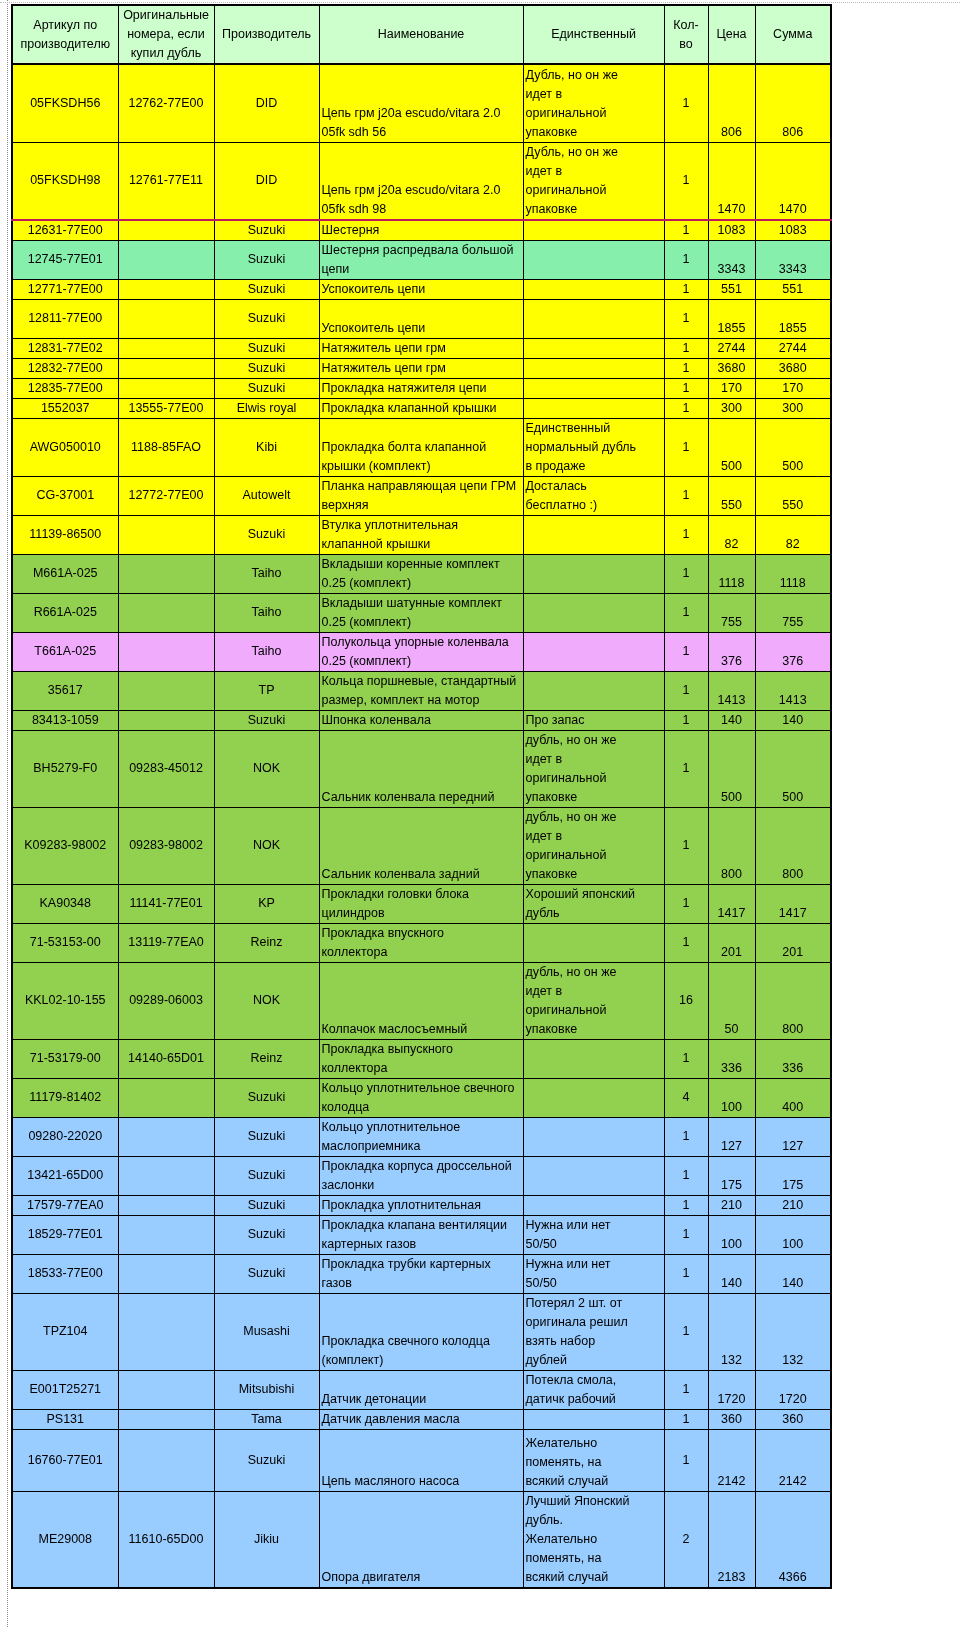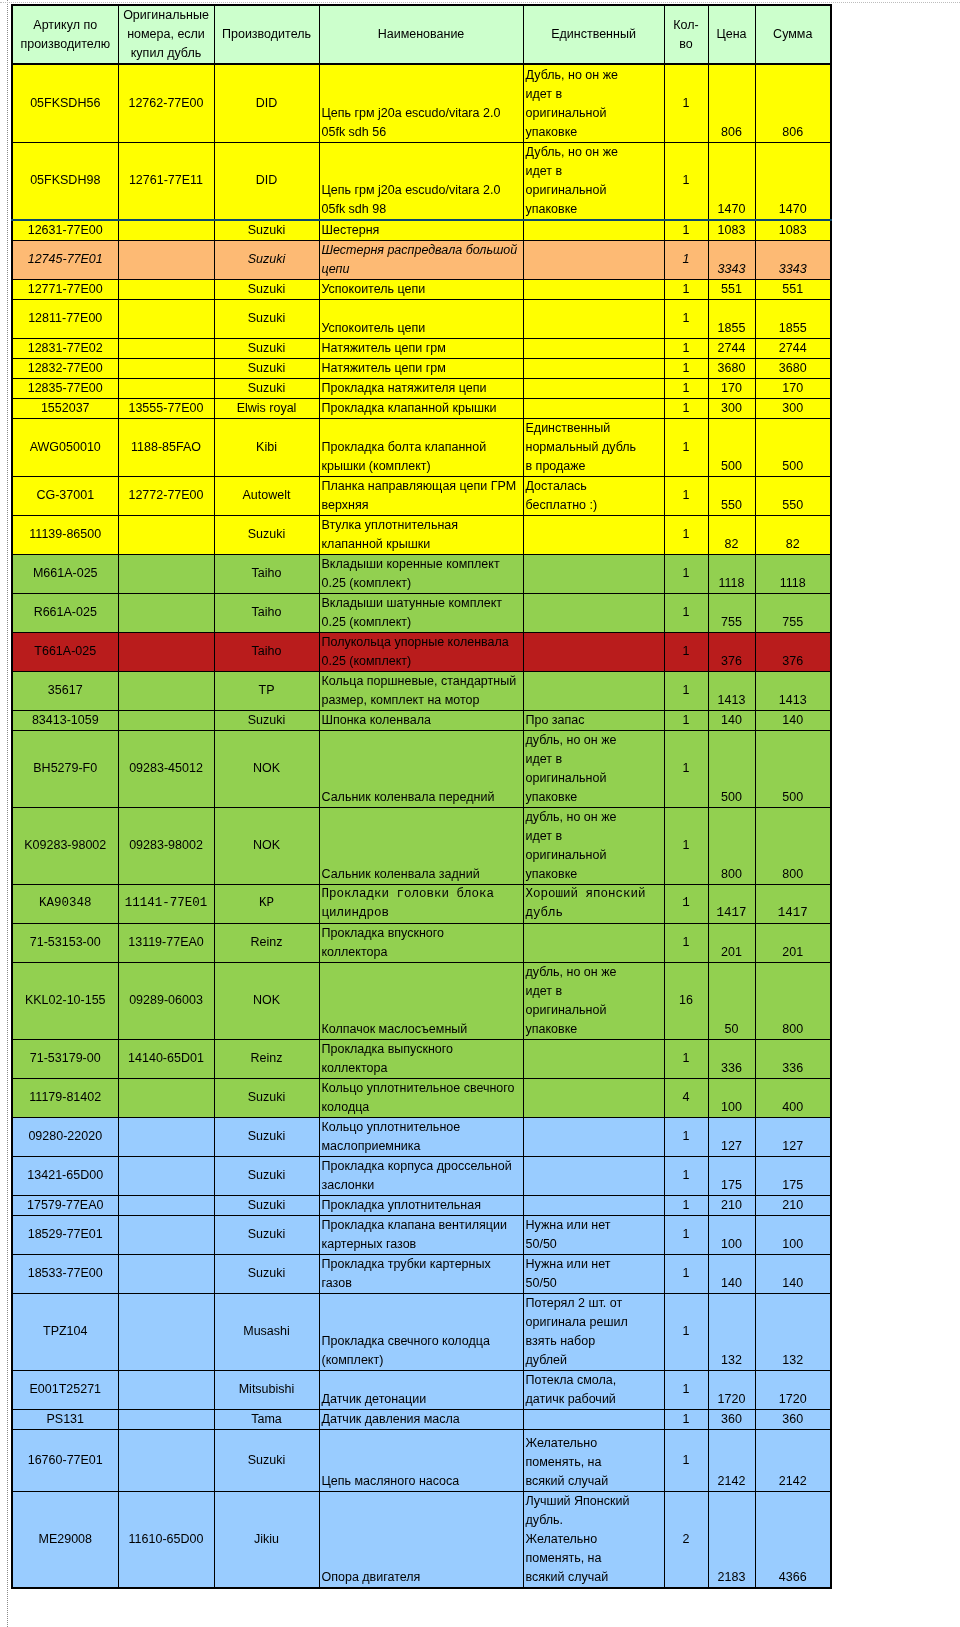--- a/index.html
+++ b/index.html
@@ -28,21 +28,21 @@
     height:54px;
     vertical-align:middle;
     text-align:center;
     border-bottom:2px solid #000;
   }
   
   .c-article,.c-original,.c-manufacturer{text-align:center;vertical-align:middle;}
   .c-name,.c-comment{text-align:left;vertical-align:bottom;}
   .c-qty{text-align:center;vertical-align:middle;}
   .c-price,.c-sum{text-align:center;vertical-align:bottom;}
-  tr.thick-top td{border-top:2px solid #0c4a6e;}
+  tr.thick-top td{border-top:2px solid #be185d;}
 </style>
 </head>
 <body>
 
 <div class="page-break-v"></div>
 <div class="page-break-h"></div>
 
 <div class="sheet">
   <table class="parts">
     <colgroup>
@@ -103,21 +103,21 @@
         <tr class="thick-top" style="height: 19px; background: rgb(255, 255, 0);">
           <td class="c-article">12631-77E00</td>
           <td class="c-original"></td>
           <td class="c-manufacturer">Suzuki</td>
           <td class="c-name">Шестерня</td>
           <td class="c-comment"></td>
           <td class="c-qty">1</td>
           <td class="c-price">1083</td>
           <td class="c-sum">1083</td>
         </tr>
-        <tr style="height: 39px; background: #fdba74; font-style: italic;">
+        <tr style="height: 39px; background: #86efac;">
           <td class="c-article">12745-77E01</td>
           <td class="c-original"></td>
           <td class="c-manufacturer">Suzuki</td>
           <td class="c-name">Шестерня распредвала большой
 цепи</td>
           <td class="c-comment"></td>
           <td class="c-qty">1</td>
           <td class="c-price">3343</td>
           <td class="c-sum">3343</td>
         </tr>
@@ -232,21 +232,21 @@
           <td class="c-article">R661A-025</td>
           <td class="c-original"></td>
           <td class="c-manufacturer">Taiho</td>
           <td class="c-name">Вкладыши шатунные комплект
 0.25 (комплект)</td>
           <td class="c-comment"></td>
           <td class="c-qty">1</td>
           <td class="c-price">755</td>
           <td class="c-sum">755</td>
         </tr>
-        <tr style="height: 39px; background: #b91c1c;">
+        <tr style="height: 39px; background: #f0abfc;">
           <td class="c-article">T661A-025</td>
           <td class="c-original"></td>
           <td class="c-manufacturer">Taiho</td>
           <td class="c-name">Полукольца упорные коленвала
 0.25 (комплект)</td>
           <td class="c-comment"></td>
           <td class="c-qty">1</td>
           <td class="c-price">376</td>
           <td class="c-sum">376</td>
         </tr>
@@ -290,21 +290,21 @@
           <td class="c-manufacturer">NOK</td>
           <td class="c-name">Сальник коленвала задний</td>
           <td class="c-comment">дубль, но он же
 идет в
 оригинальной
 упаковке</td>
           <td class="c-qty">1</td>
           <td class="c-price">800</td>
           <td class="c-sum">800</td>
         </tr>
-        <tr style="height: 39px; background: rgb(146, 208, 80); font-family: Liberation Mono, monospace;">
+        <tr style="height: 39px; background: rgb(146, 208, 80);">
           <td class="c-article">KA90348</td>
           <td class="c-original">11141-77E01</td>
           <td class="c-manufacturer">KP</td>
           <td class="c-name">Прокладки головки блока
 цилиндров</td>
           <td class="c-comment">Хороший японский
 дубль</td>
           <td class="c-qty">1</td>
           <td class="c-price">1417</td>
           <td class="c-sum">1417</td>

